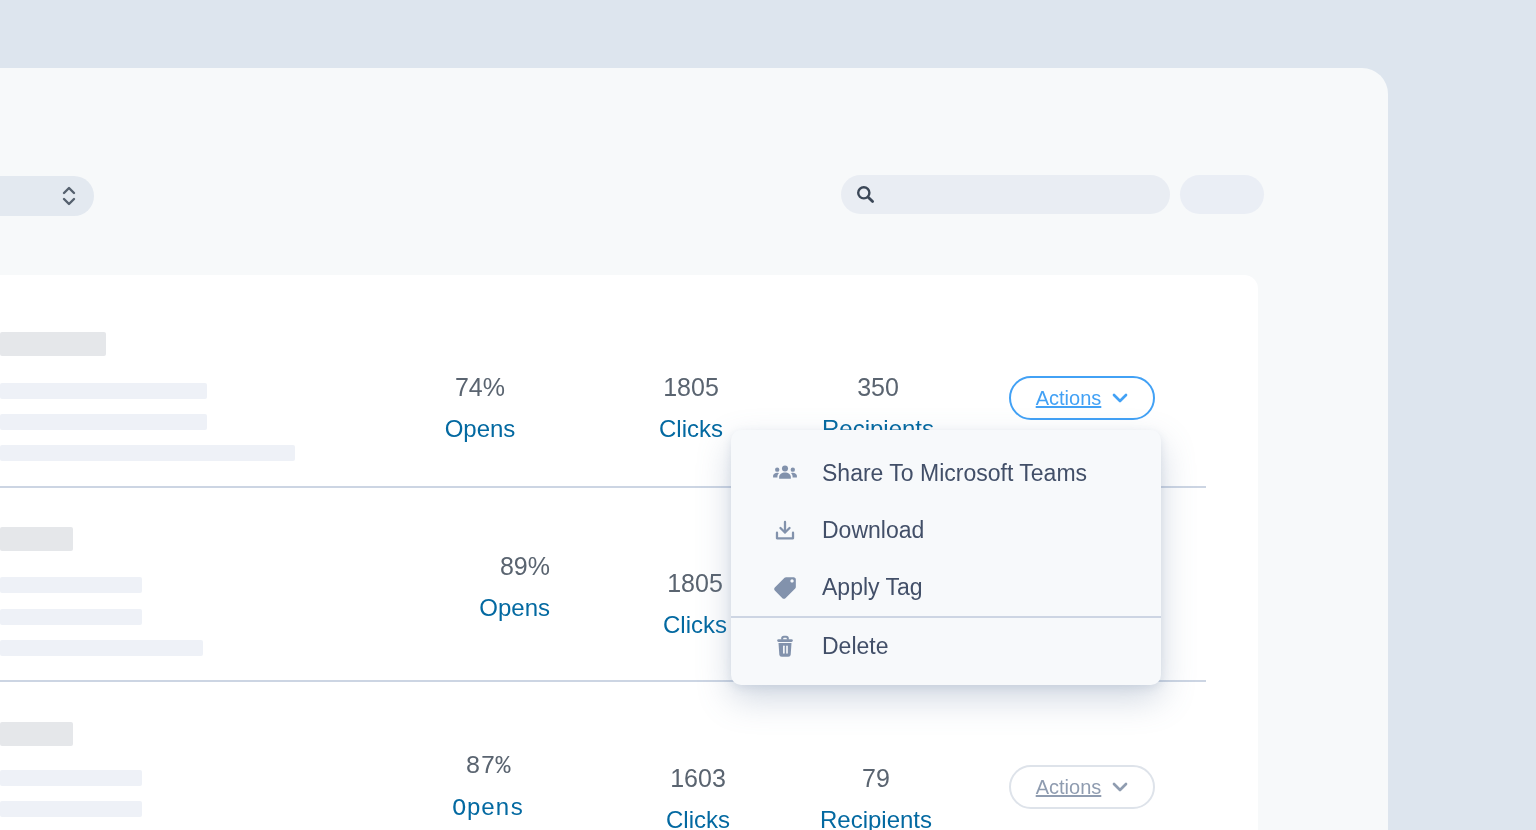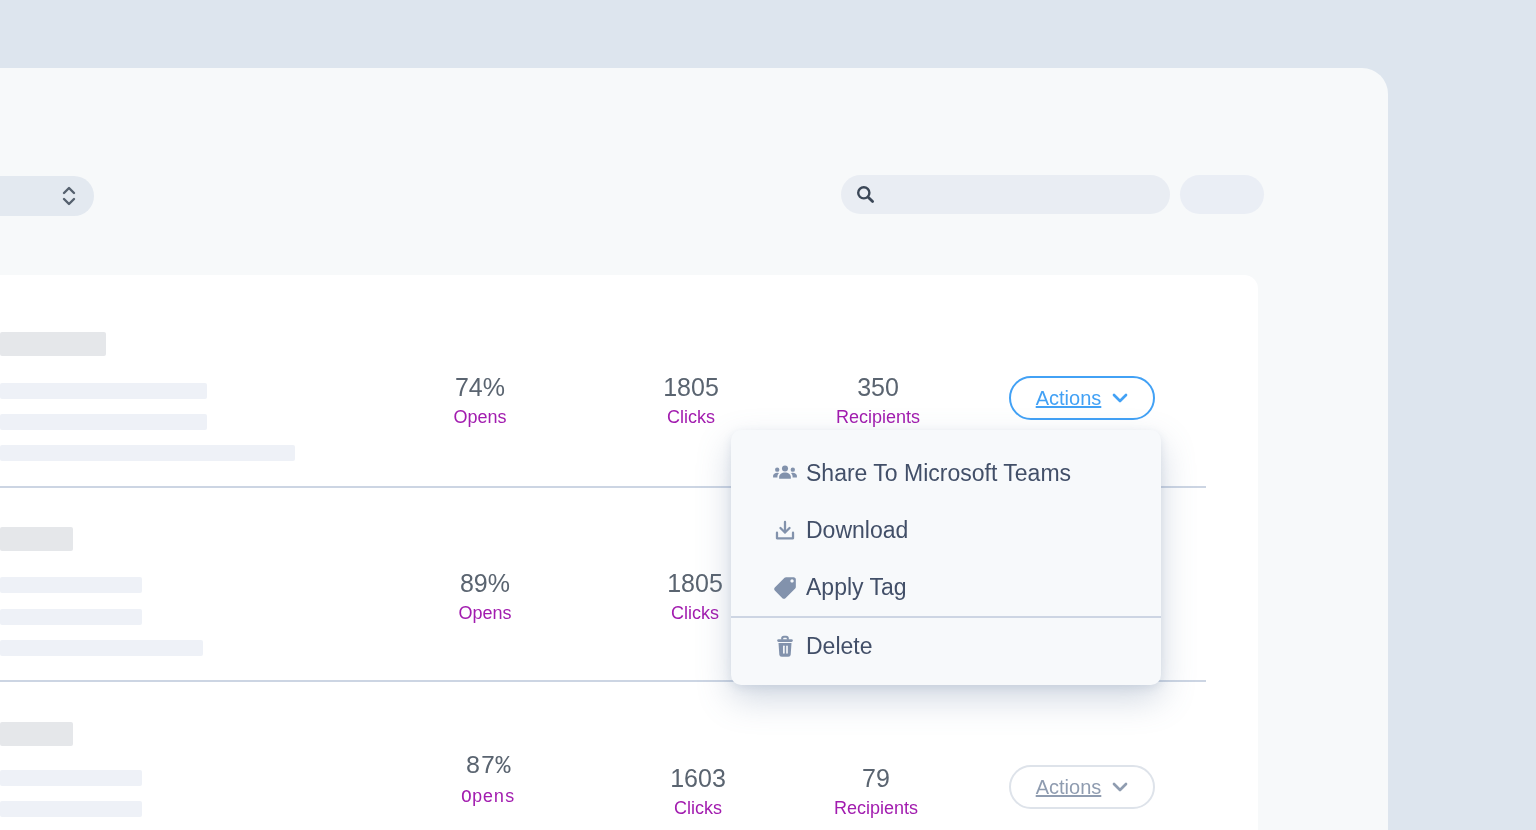--- a/index.html
+++ b/index.html
@@ -43,21 +43,21 @@
   .divider {
     position:absolute; left:0; width:1206px; height:2px;
     background:#ccd5e3; z-index:2;
   }
 
   .skel { position:absolute; height:16px; background:#eef1f7; border-radius:2px; z-index:1; }
   .skel-title { position:absolute; height:24px; background:#e5e7ea; border-radius:2px; z-index:1; }
 
   .stat { position:absolute; text-align:center; color:#5a6470; z-index:1; }
   .stat .num { font-size:25px; line-height:26px; }
-  .stat .lbl { font-size:18px; line-height:20px; margin-top:7px; color:#a21caf; }
+  .stat .lbl { font-size:24px; line-height:20px; margin-top:19px; color:#0369a1; }
 
   .btn-actions {
     position:absolute; width:146px; height:44px; border-radius:22px;
     display:flex; align-items:center; justify-content:center; gap:11px;
     font-size:20px; cursor:pointer; z-index:3; background:transparent;
     font-family:"Liberation Sans", sans-serif;
     text-decoration:underline;
   }
   .btn-actions.active { border:2px solid #42a1f5; color:#42a1f5; background:#ffffff; }
   .btn-actions.idle   { border:2px solid #dee3ea; color:#8f9cb0; }
@@ -65,21 +65,21 @@
 
   
   .menu {
     position:absolute; left:731px; top:362px; width:430px;
     background:#f7f9fb; border-radius:10px;
     padding:15px 0 10px 0; z-index:10;
     box-shadow:0 14px 34px rgba(104,126,158,.30), 0 3px 8px rgba(104,126,158,.15);
   }
   .menu-item {
     height:57px; display:flex; align-items:center;
-    padding-left:41px; gap:8px; cursor:pointer;
+    padding-left:41px; gap:24px; cursor:pointer;
     font-size:23px; color:#424f68;
   }
   .menu-item .ic { width:26px; height:26px; flex:0 0 26px; }
   .menu-sep { border-top:2px solid #cdd5e3; }
 </style>
 </head>
 <body>
 
 <div class="stage">
   <div class="app-card">
@@ -126,21 +126,21 @@
           </svg>
       </div>
       <div class="divider" style="top:418px;"></div>
     </div>
 
     <div>
       <div class="skel-title" style="left:0;top:459px;width:73px;"></div>
       <div class="skel" style="left:0;top:509px;width:142px;"></div>
       <div class="skel" style="left:0;top:541px;width:142px;"></div>
       <div class="skel" style="left:0;top:572px;width:203px;"></div>
-      <div class="stat" style="left:420px;top:502px;width:130px;">
+      <div class="stat" style="left:420px;top:485px;width:130px;text-align:right;">
         <div class="num">89%</div>
         <div class="lbl">Opens</div>
       </div>
       <div class="stat" style="left:630px;top:502px;width:130px;">
         <div class="num">1805</div>
         <div class="lbl">Clicks</div>
       </div>
       <div class="divider" style="top:612px;"></div>
     </div>
 

